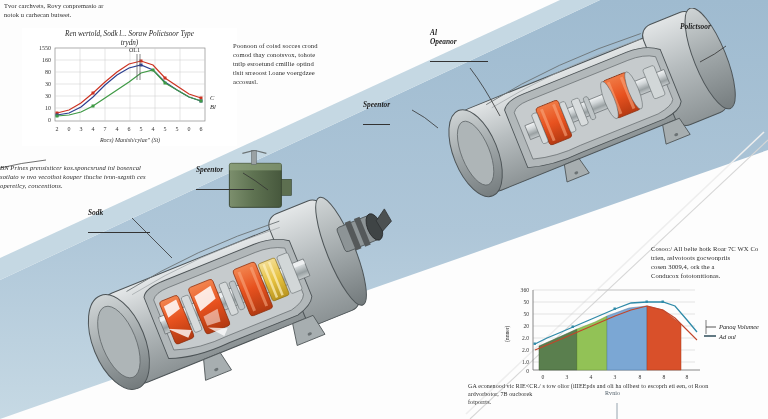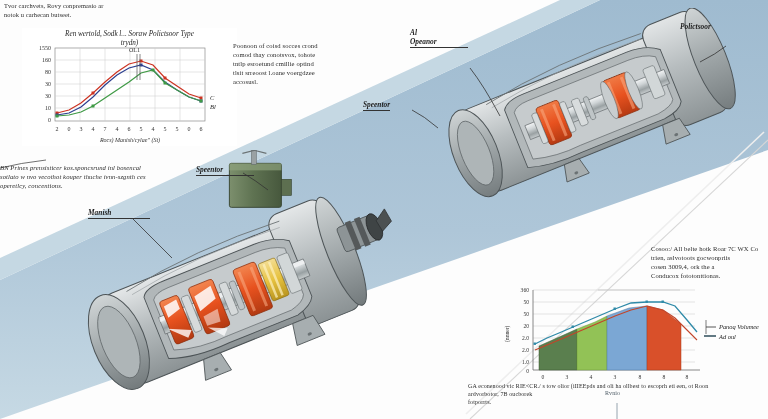--- a/index.html
+++ b/index.html
@@ -18,21 +18,21 @@
   
   .txt{position:absolute;color:#2b2b2b;line-height:1.35;
        filter:blur(0.55px);-webkit-filter:blur(0.55px);letter-spacing:.1px;}
   .txt.small{font-size:6.4px;}
   .txt.tiny{font-size:6px;}
   .txt.body{font-size:6.6px;}
 
   
   .callout{position:absolute;font-size:7.4px;font-style:italic;font-weight:bold;
            color:#1d1d1d;filter:blur(0.4px);white-space:nowrap;}
-  .callout .ul{display:block;border-bottom:0.8px solid #333;padding-bottom:1px;}
+  .callout .ul{display:block;border-bottom:0.8px solid #333;padding-bottom:15px;}
 
   
   .chart{position:absolute;background:rgba(255,255,255,0.82);}
   .chart svg{display:block;}
   .chart-title{position:absolute;font-size:7.2px;font-style:italic;color:#262626;
                filter:blur(0.5px);text-align:center;width:100%;}
   .axlabel{font-size:6px;fill:#333;font-family:"Liberation Serif",serif;}
   .axlabel-b{font-size:5.6px;fill:#333;font-family:"Liberation Serif",serif;}
   .gridline{stroke:#c9c9c9;stroke-width:.5;}
   .axisline{stroke:#6b6b6b;stroke-width:.8;}
@@ -425,32 +425,32 @@
     <div>Conducox fototonttionas.</div>
   </div>
 
   <div class="txt tiny" style="left:468px;top:382px;width:300px;">
     <div>GA econenood vic RIE&lt;CR./ s tow olior  (iIIEEpds and oli ha ollbest to escoprh eti een, ot Roon</div>
     <div>ardvorbotor,  7B oucborek</div>
     <div>fotporrts.</div>
   </div>
   <div class="txt tiny" style="left:605px;top:389px;color:#4e5c66;">Rvnio</div>
 
-  <div class="callout" style="left:410px;top:28px;">
+  <div class="callout" style="left:430px;top:28px;">
     <span>Al</span>
     <span class="ul" style="min-width:58px;">Opeanor</span>
   </div>
 
   <div class="callout" style="left:680px;top:22px;">Polictsoor</div>
 
   <div class="callout" style="left:363px;top:100px;">
     <span class="ul">Speentor</span>
   </div>
 
   <div class="callout" style="left:196px;top:165px;">
     <span class="ul" style="min-width:58px;">Speentor</span>
   </div>
 
   <div class="callout" style="left:88px;top:208px;">
-    <span class="ul" style="min-width:62px;">Manish</span>
+    <span class="ul" style="min-width:62px;">Sodk</span>
   </div>
 
 </div>
 
 </body></html>

